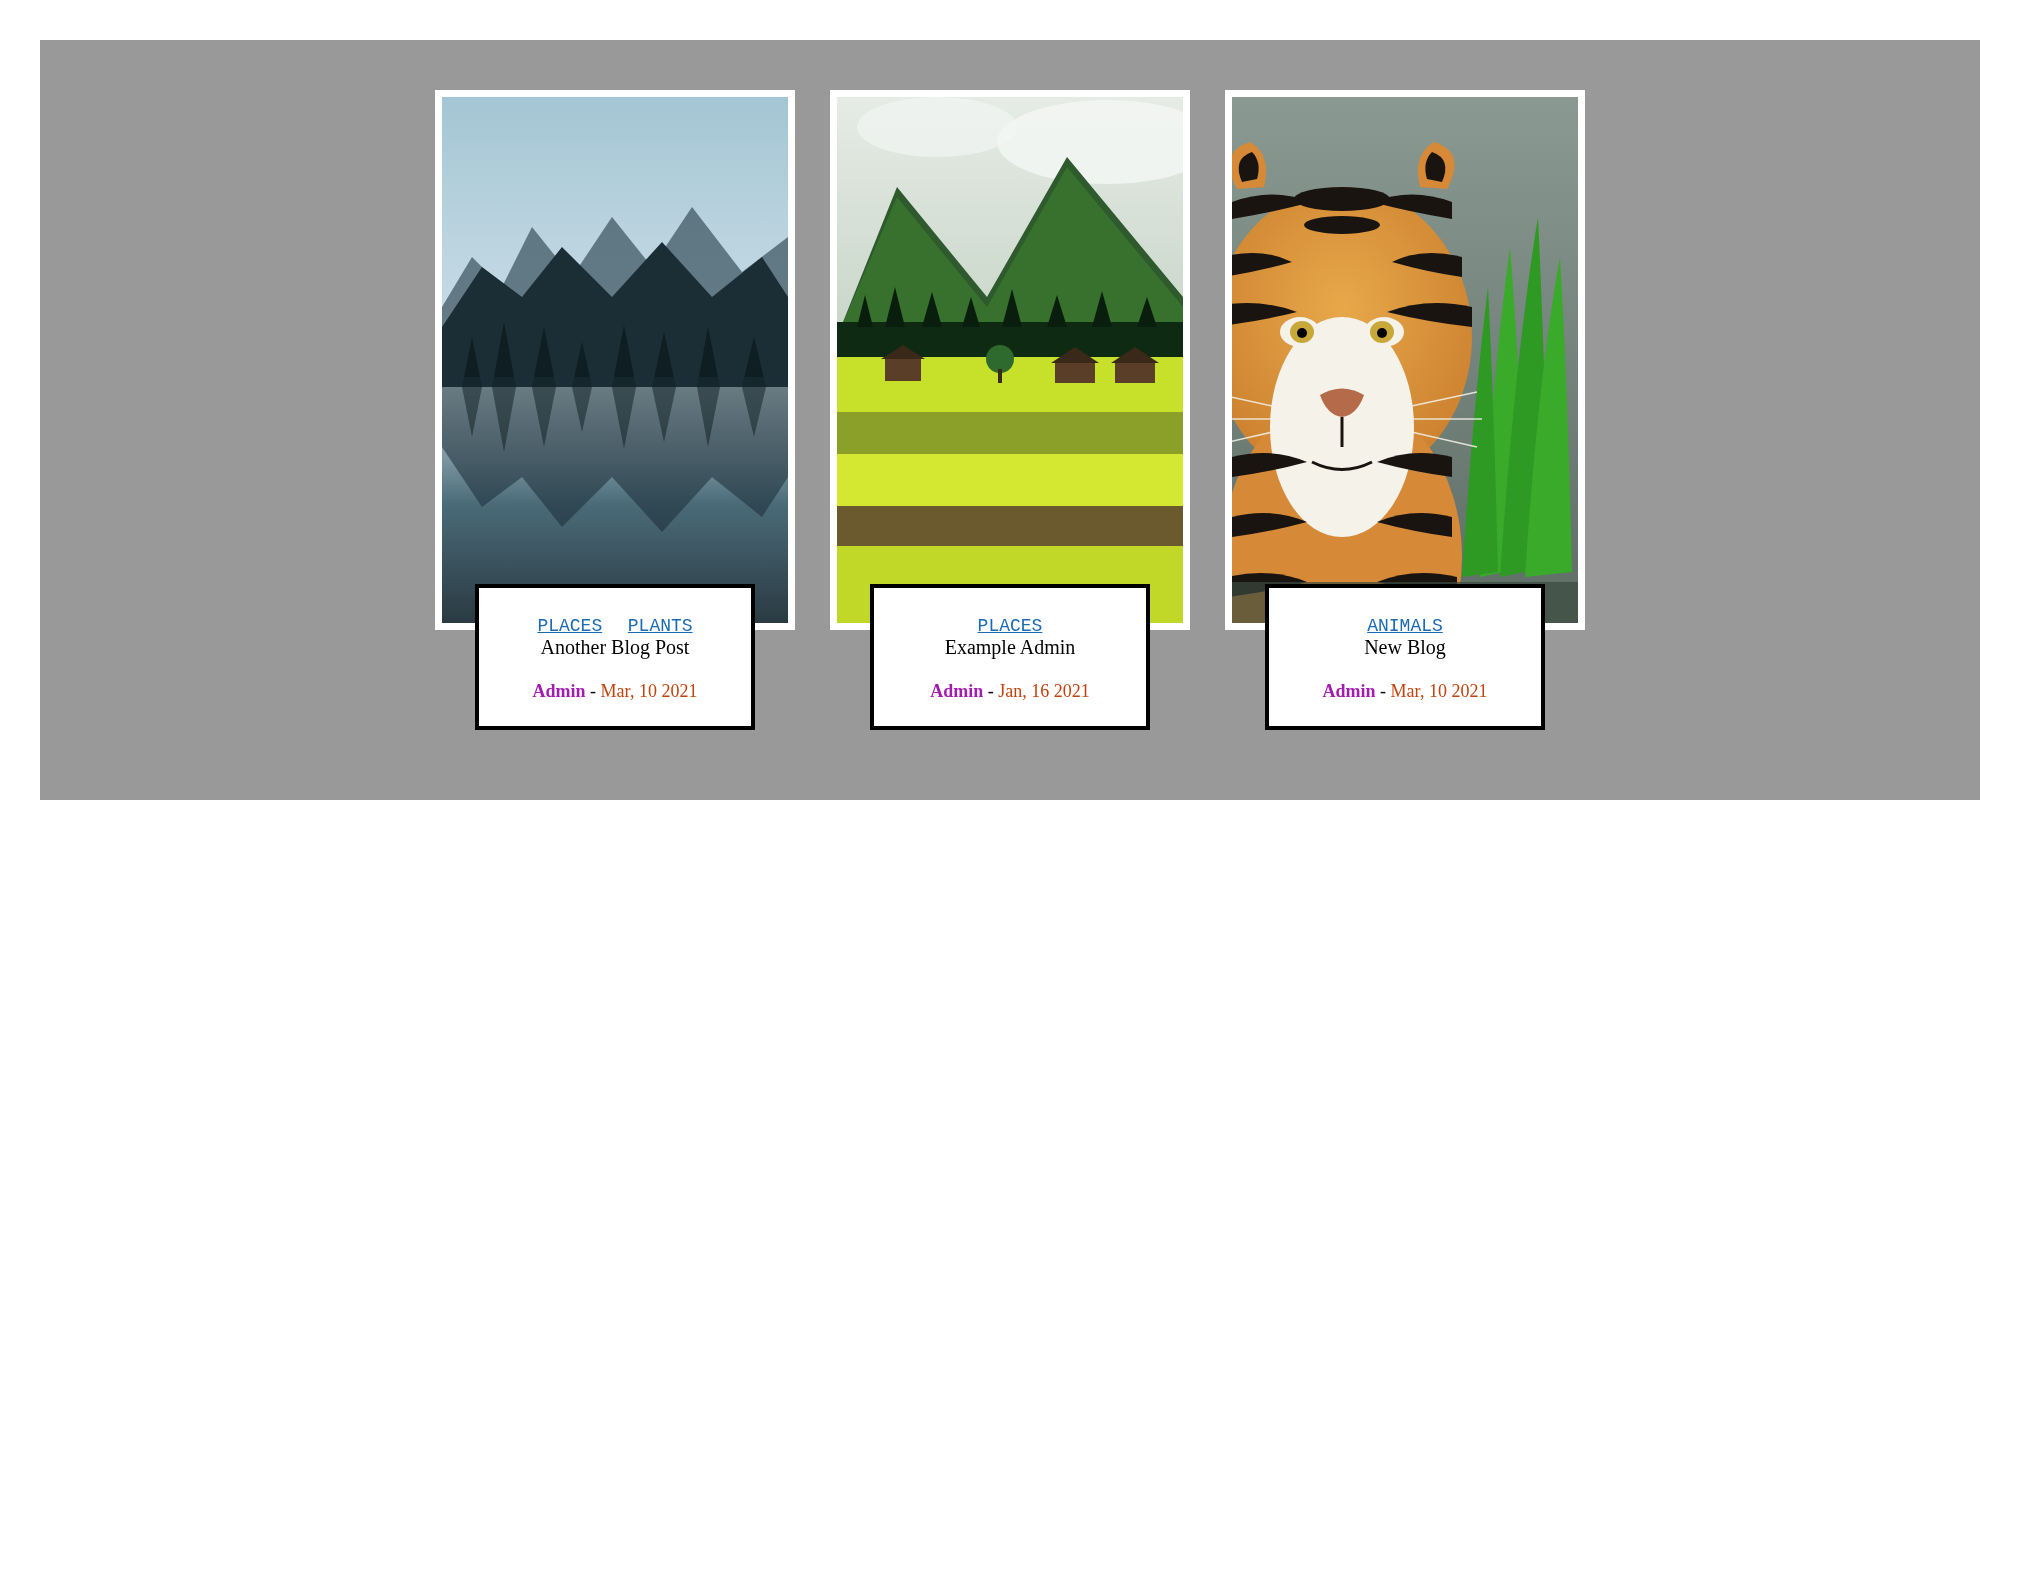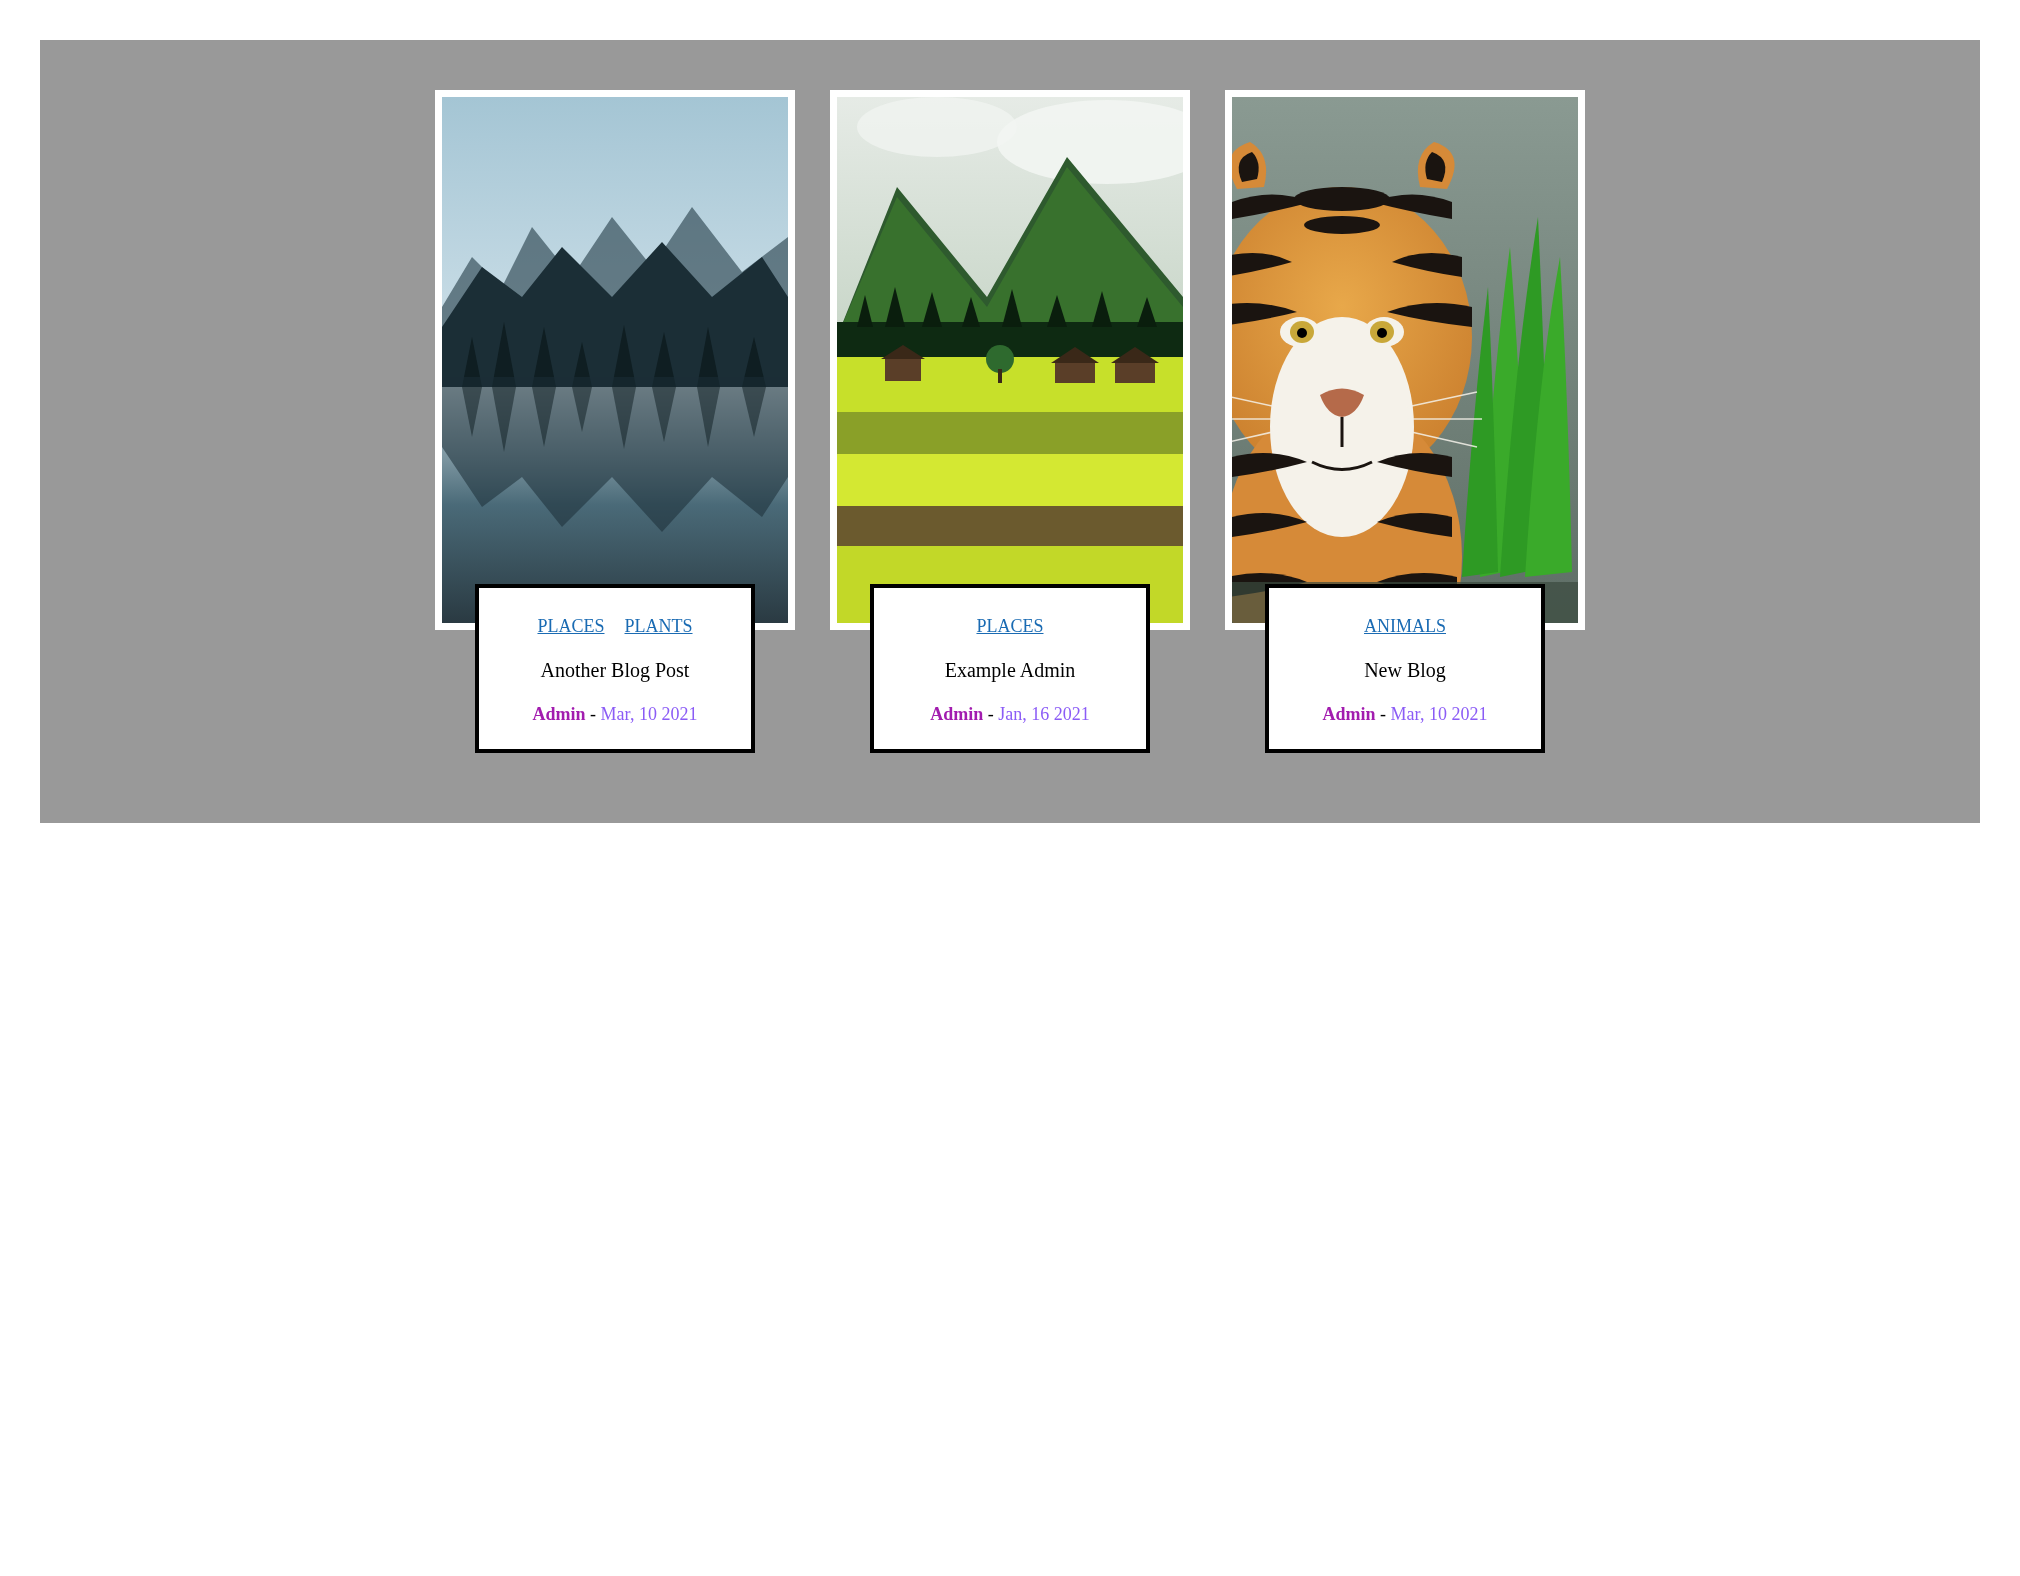--- a/index.html
+++ b/index.html
@@ -58,41 +58,41 @@
       width: 78%;
       background: #fff;
       border: 4px solid #000;
       padding: 28px 16px 24px;
       text-align: center;
       margin-top: -46px;
       position: relative;
       z-index: 2;
     }
     .categories {
-      margin-bottom: 22px;
+      font-family: Liberation Mono, monospace;
     }
     .cat-link {
       color: #1a6bb3;
       font-size: 18px;
       text-decoration: underline;
       margin: 0 8px;
       cursor: pointer;
     }
     .post-title {
       font-weight: normal;
       font-size: 20px;
       margin-bottom: 22px;
       color: #000;
     }
     .meta {
       font-size: 18px;
     }
     .author { font-weight: bold; color: #a21caf; }
     .sep { color: #000; }
-    .date { color: #8b5cf6; }
+    .date { color: #c2410c; }
 
     
     .scene { width: 100%; height: 100%; display: block; }
   </style>
 </head>
 <body>
 
 <div class="container">
 
 

